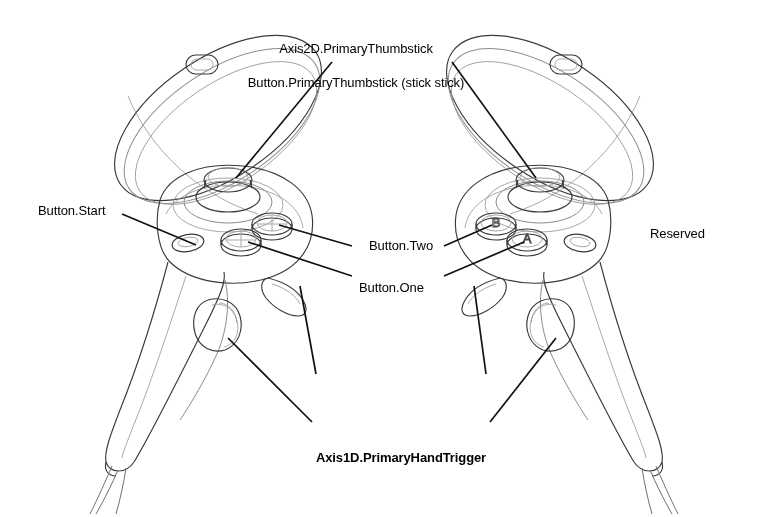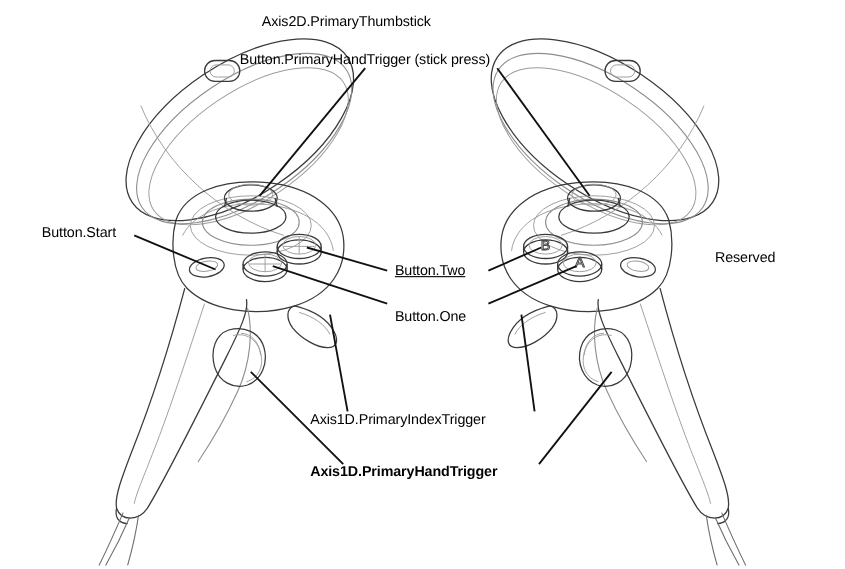--- a/index.html
+++ b/index.html
@@ -29,21 +29,21 @@
   .label {
     position: absolute;
     font-family: "Liberation Sans", sans-serif;
     font-size: 13px;
     line-height: 15px;
     color: #000000;
     white-space: nowrap;
     letter-spacing: -0.1px;
   }
   .label-left  { text-align: left; }
-  .label-center{ text-align: left; }
+  .label-center{ text-align: center; margin-top: 29px; }
 
   
   .outline      { fill: none; stroke: #3a3a3a; stroke-width: 1.15; }
   .outline-soft { fill: none; stroke: #8d8d8d; stroke-width: 1.0; }
   .outline-fine { fill: none; stroke: #9a9a9a; stroke-width: 0.85; }
   .leader       { fill: none; stroke: #111111; stroke-width: 1.7; }
   .cord         { fill: none; stroke: #6f6f6f; stroke-width: 1.0; }
 </style>
 </head>
 <body>
@@ -281,27 +281,26 @@
       <path class="leader" d="M316 374 L300 286"></path>
       <path class="leader" d="M486 374 L474 286"></path>
 
       <path class="leader" d="M312 422 L228 338"></path>
       <path class="leader" d="M490 422 L556 338"></path>
     </g>
   </svg>
 
   <div class="label label-center" style="left:238px; top:12px; width:236px;">Axis2D.PrimaryThumbstick</div>
 
-  <div class="label label-center" style="left:218px; top:46px; width:276px;">Button.PrimaryHandTrigger (stick press)</div>
+  <div class="label label-center" style="left:218px; top:46px; width:276px;">Button.PrimaryThumbstick (stick stick)</div>
 
   <div class="label label-left" style="left:38px; top:203px;">Button.Start</div>
 
-  <div class="label label-left" style="left:359px; top:238px;text-decoration:underline;">Button.Two</div>
+  <div class="label label-left" style="left:369px; top:238px;">Button.Two</div>
 
   <div class="label label-left" style="left:359px; top:280px;">Button.One</div>
 
   <div class="label label-left" style="left:650px; top:226px;">Reserved</div>
 
-  <div class="label label-center" style="left:282px; top:373px; width:238px;">Axis1D.PrimaryIndexTrigger</div>
 
   <div class="label label-center" style="left:282px; top:421px; width:238px;font-weight:bold;">Axis1D.PrimaryHandTrigger</div>
 
 </div>
 
 </body></html>

